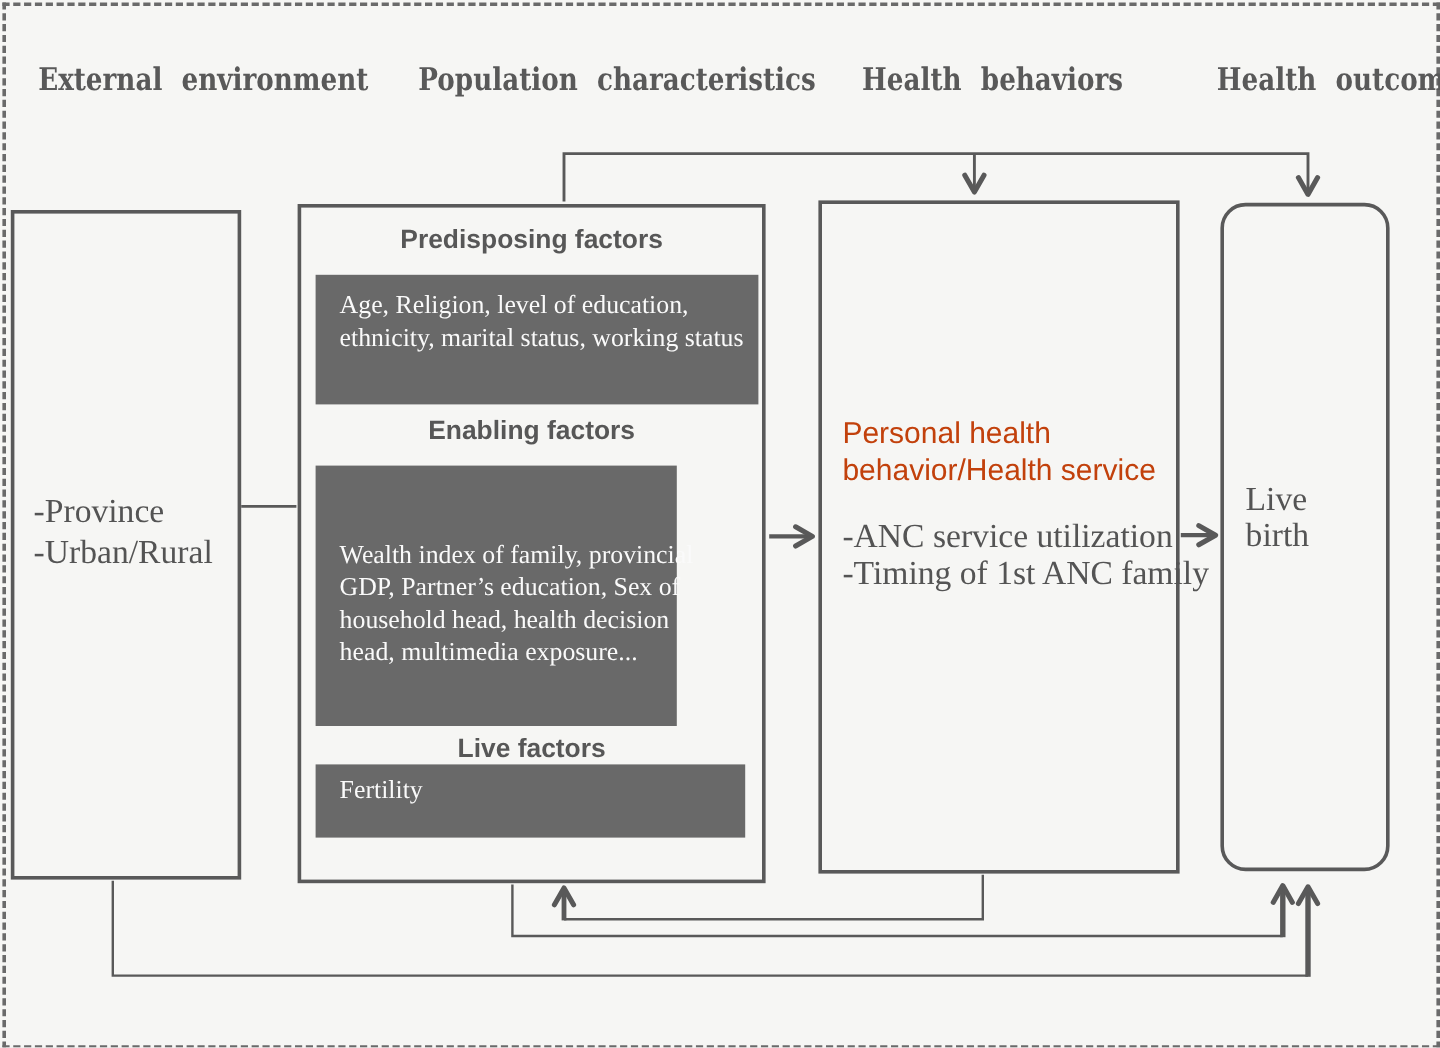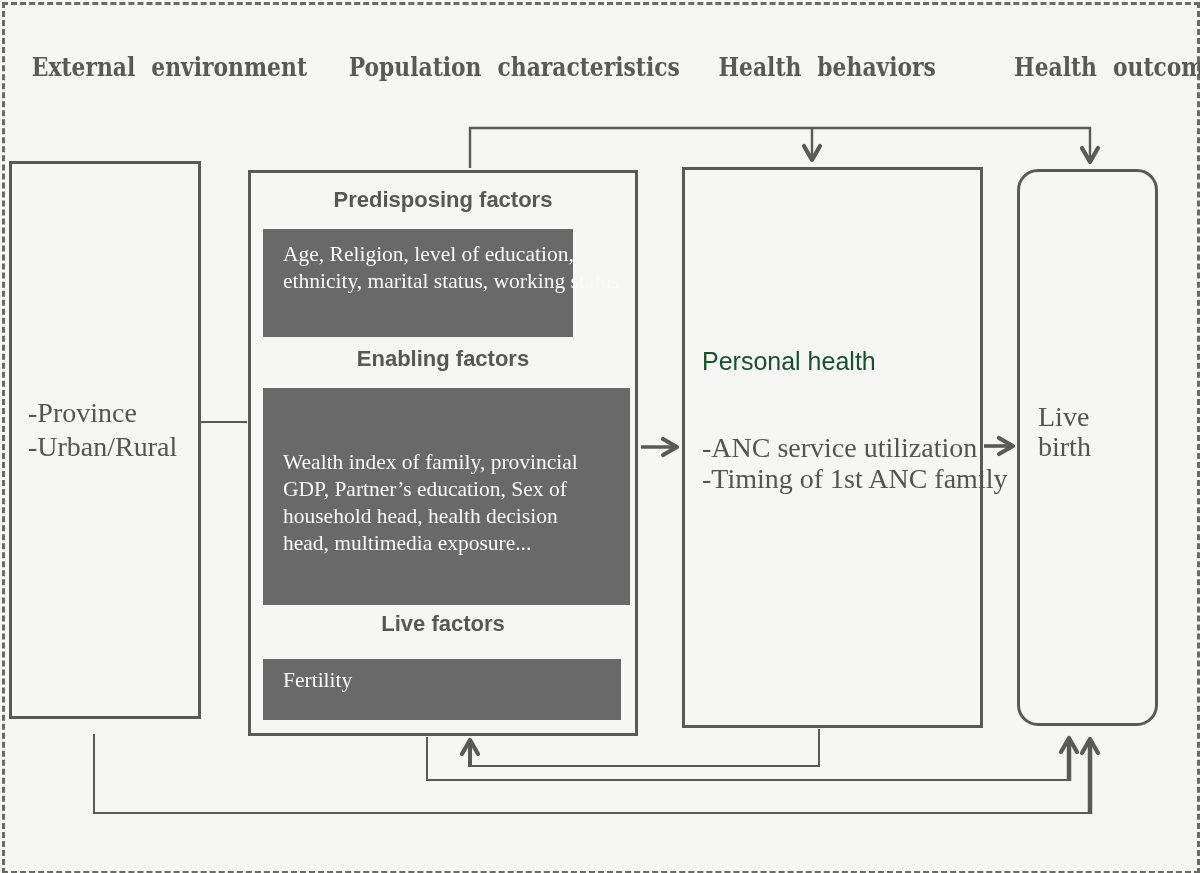--- a/index.html
+++ b/index.html
@@ -29,73 +29,74 @@
     font-family:"Liberation Sans", sans-serif;font-weight:700;font-size:22px;color:#575757;
   }
   .gray-panel{
     position:absolute;background:#696969;box-sizing:border-box;
   }
   .gray-panel .panel-text{
     position:absolute;font-family:"Liberation Serif", serif;color:#fafafa;
     font-size:21.5px;line-height:27px;white-space:nowrap;
   }
   .sans-lines{
-    position:absolute;font-family:"Liberation Sans", sans-serif;color:#14532d;
+    position:absolute;font-family:"Liberation Sans", sans-serif;color:#c2410c;
     font-size:25px;line-height:31px;white-space:nowrap;
   }
   svg.connectors{position:absolute;left:0;top:0;pointer-events:none;}
 </style>
 </head>
 <body>
 
 <div class="page">
   <div class="outer-border"></div>
 
   <div class="col-title" style="left:15px;width:210px;">External environment</div>
   <div class="col-title" style="left:328px;width:258px;">Population characteristics</div>
   <div class="col-title" style="left:700px;width:230px;">Health behaviors</div>
   <div class="col-title" style="left:1000px;width:175px;">Health outcome</div>
 
-  <div class="frame" style="left:9px;top:161px;width:192px;height:558px;">
+  <div class="frame" style="left:9px;top:175px;width:192px;height:558px;">
     <div class="serif-lines" style="left:16px;top:232px;">
       <div>-Province</div>
       <div>-Urban/Rural</div>
     </div>
   </div>
 
   <div class="frame" style="left:248px;top:170px;width:390px;height:566px;">
     <div class="factor-heading" style="top:14px;">Predisposing factors</div>
-    <div class="gray-panel" style="left:12px;top:56px;width:310px;height:108px;">
+    <div class="gray-panel" style="left:12px;top:56px;width:369px;height:108px;">
       <div class="panel-text" style="left:20px;top:12px;">
         <div>Age, Religion, level of education,</div>
         <div>ethnicity, marital status, working status</div>
       </div>
     </div>
 
     <div class="factor-heading" style="top:173px;text-align:center;">Enabling factors</div>
-    <div class="gray-panel" style="left:12px;top:215px;width:367px;height:217px;">
+    <div class="gray-panel" style="left:12px;top:215px;width:301px;height:217px;">
       <div class="panel-text" style="left:20px;top:61px;">
         <div>Wealth index of family, provincial</div>
         <div>GDP, Partner’s education, Sex of</div>
         <div>household head, health decision</div>
         <div>head, multimedia exposure...</div>
       </div>
     </div>
 
     <div class="factor-heading" style="top:438px;">Live factors</div>
-    <div class="gray-panel" style="left:12px;top:486px;width:358px;height:61px;">
+    <div class="gray-panel" style="left:12px;top:464px;width:358px;height:61px;">
       <div class="panel-text" style="left:20px;top:8px;">
         <div>Fertility</div>
       </div>
     </div>
   </div>
 
   <div class="frame" style="left:682px;top:167px;width:301px;height:561px;">
     <div class="sans-lines" style="left:17px;top:176px;">
       <div>Personal health</div>
+      <div>behavior/Health service</div>
     </div>
     <div class="serif-lines" style="left:17px;top:262px;line-height:31px;">
       <div>-ANC service utilization</div>
       <div>-Timing of 1st ANC family</div>
     </div>
   </div>
 
   <div class="frame" style="left:1017px;top:169px;width:141px;height:557px;border-radius:21px;">
     <div class="serif-lines" style="left:18px;top:230px;line-height:30px;">
       <div>Live</div>

